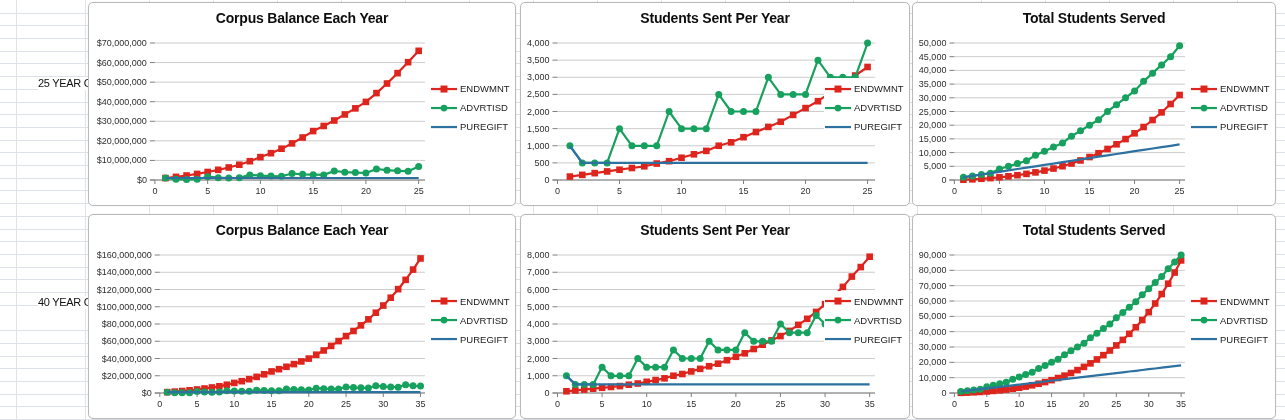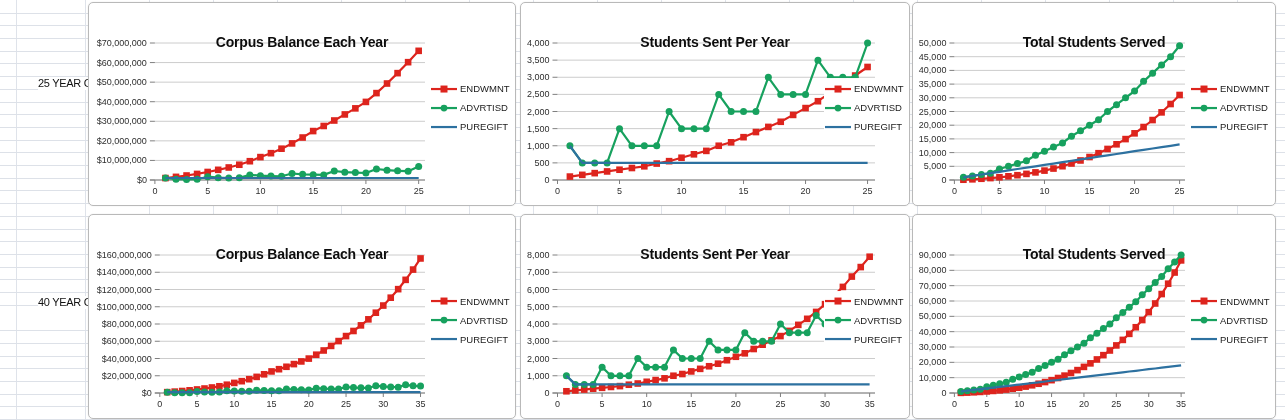--- a/index.html
+++ b/index.html
@@ -8,21 +8,21 @@
   .grid-bg{position:absolute;inset:0;
     background-image:
       repeating-linear-gradient(180deg, transparent 0, transparent 11.7px, #dde1e8 11.7px, #dde1e8 12.7px),
       repeating-linear-gradient(90deg, transparent 0, transparent 63px, #dfe3ea 63px, #dfe3ea 64px);
     background-position:0 1px,22px 0;}
   .row-label{position:absolute;left:6px;width:80px;height:13px;line-height:13px;
     font-size:11px;color:#111;letter-spacing:-0.3px;white-space:nowrap;background:#fff;margin-left:32px;}
   .chart{position:absolute;background:#fff;border:1px solid #b9b9b9;border-radius:5px;
     box-shadow:0 0 0 1px rgba(0,0,0,0.02);}
   .chart .title{position:absolute;top:7px;left:0;right:0;text-align:center;
-    font-size:14px;font-weight:700;color:#0d0d0d;letter-spacing:-0.2px;z-index:2;margin-top:24px;}
+    font-size:14px;font-weight:700;color:#0d0d0d;letter-spacing:-0.2px;z-index:2;}
   .chart svg.plot{position:absolute;inset:0;z-index:1;}
   .legend{position:absolute;right:3px;top:50%;transform:translateY(-44%);width:82px;
     background:#fff;z-index:3;padding:1px 0;}
   .lg-item{display:flex;align-items:center;height:19px;}
   .lg-lbl{font-size:9.5px;color:#1a1a1a;margin-left:2px;white-space:nowrap;}
   text.axl{font-family:"Liberation Sans",sans-serif;font-size:9px;fill:#2e2e2e;}
 </style>
 </head>
 <body>
 

